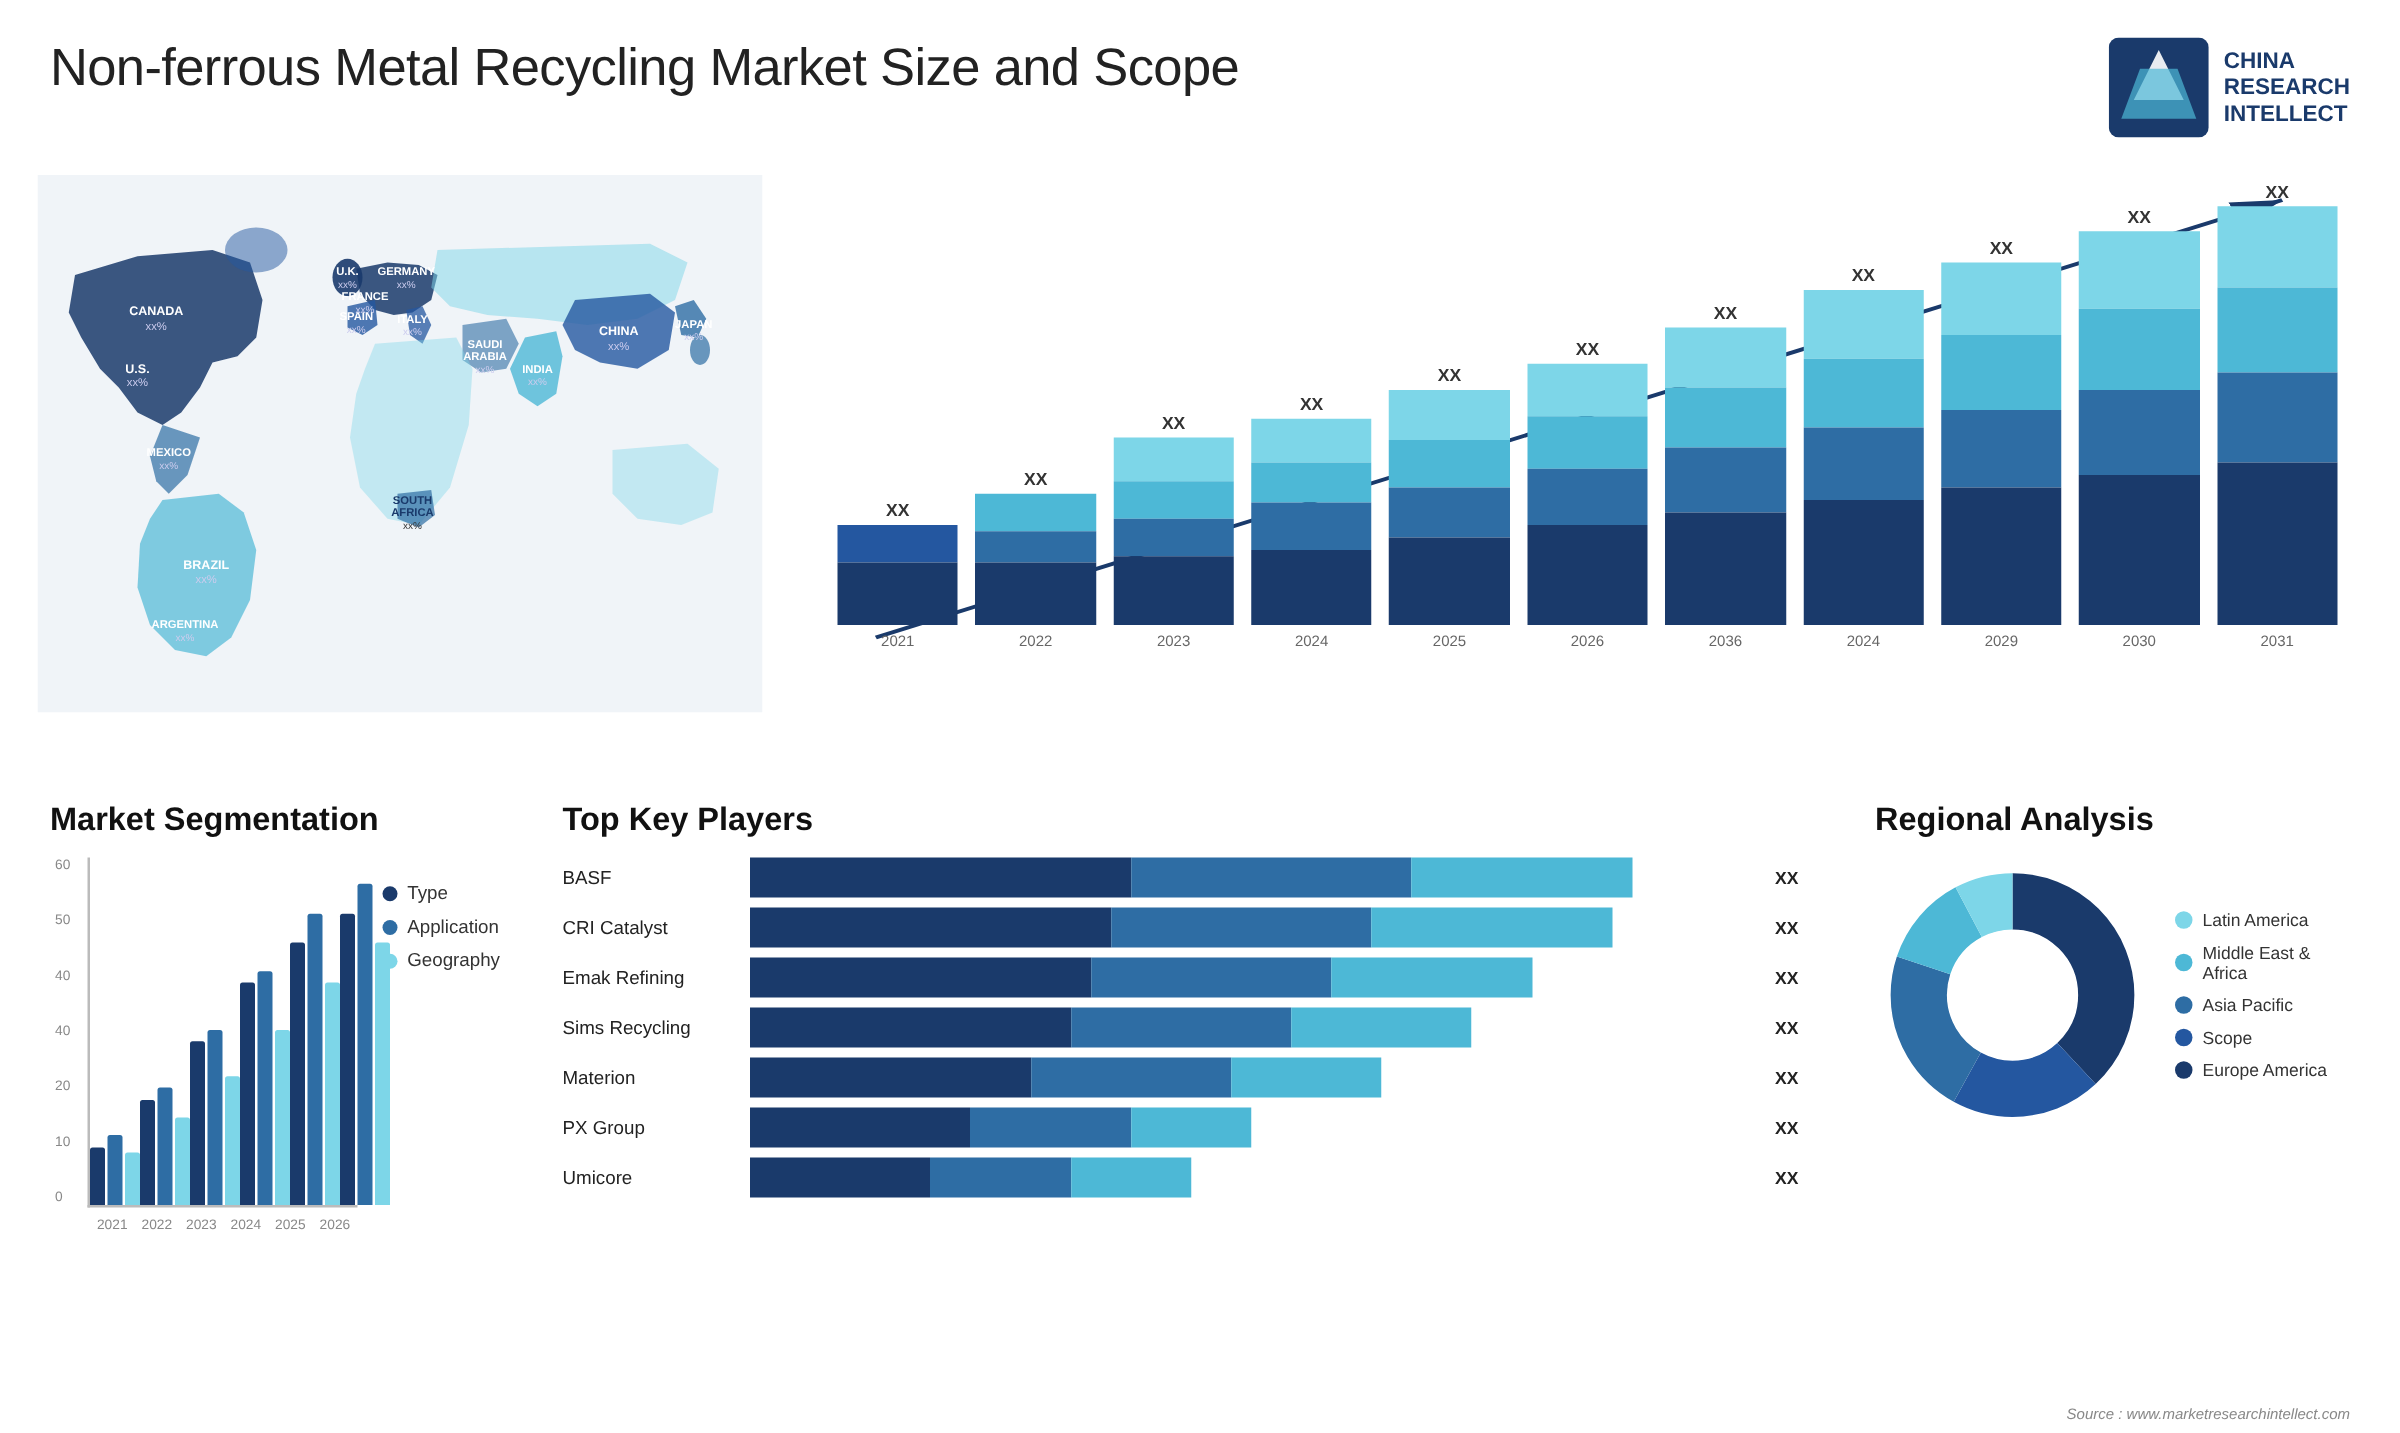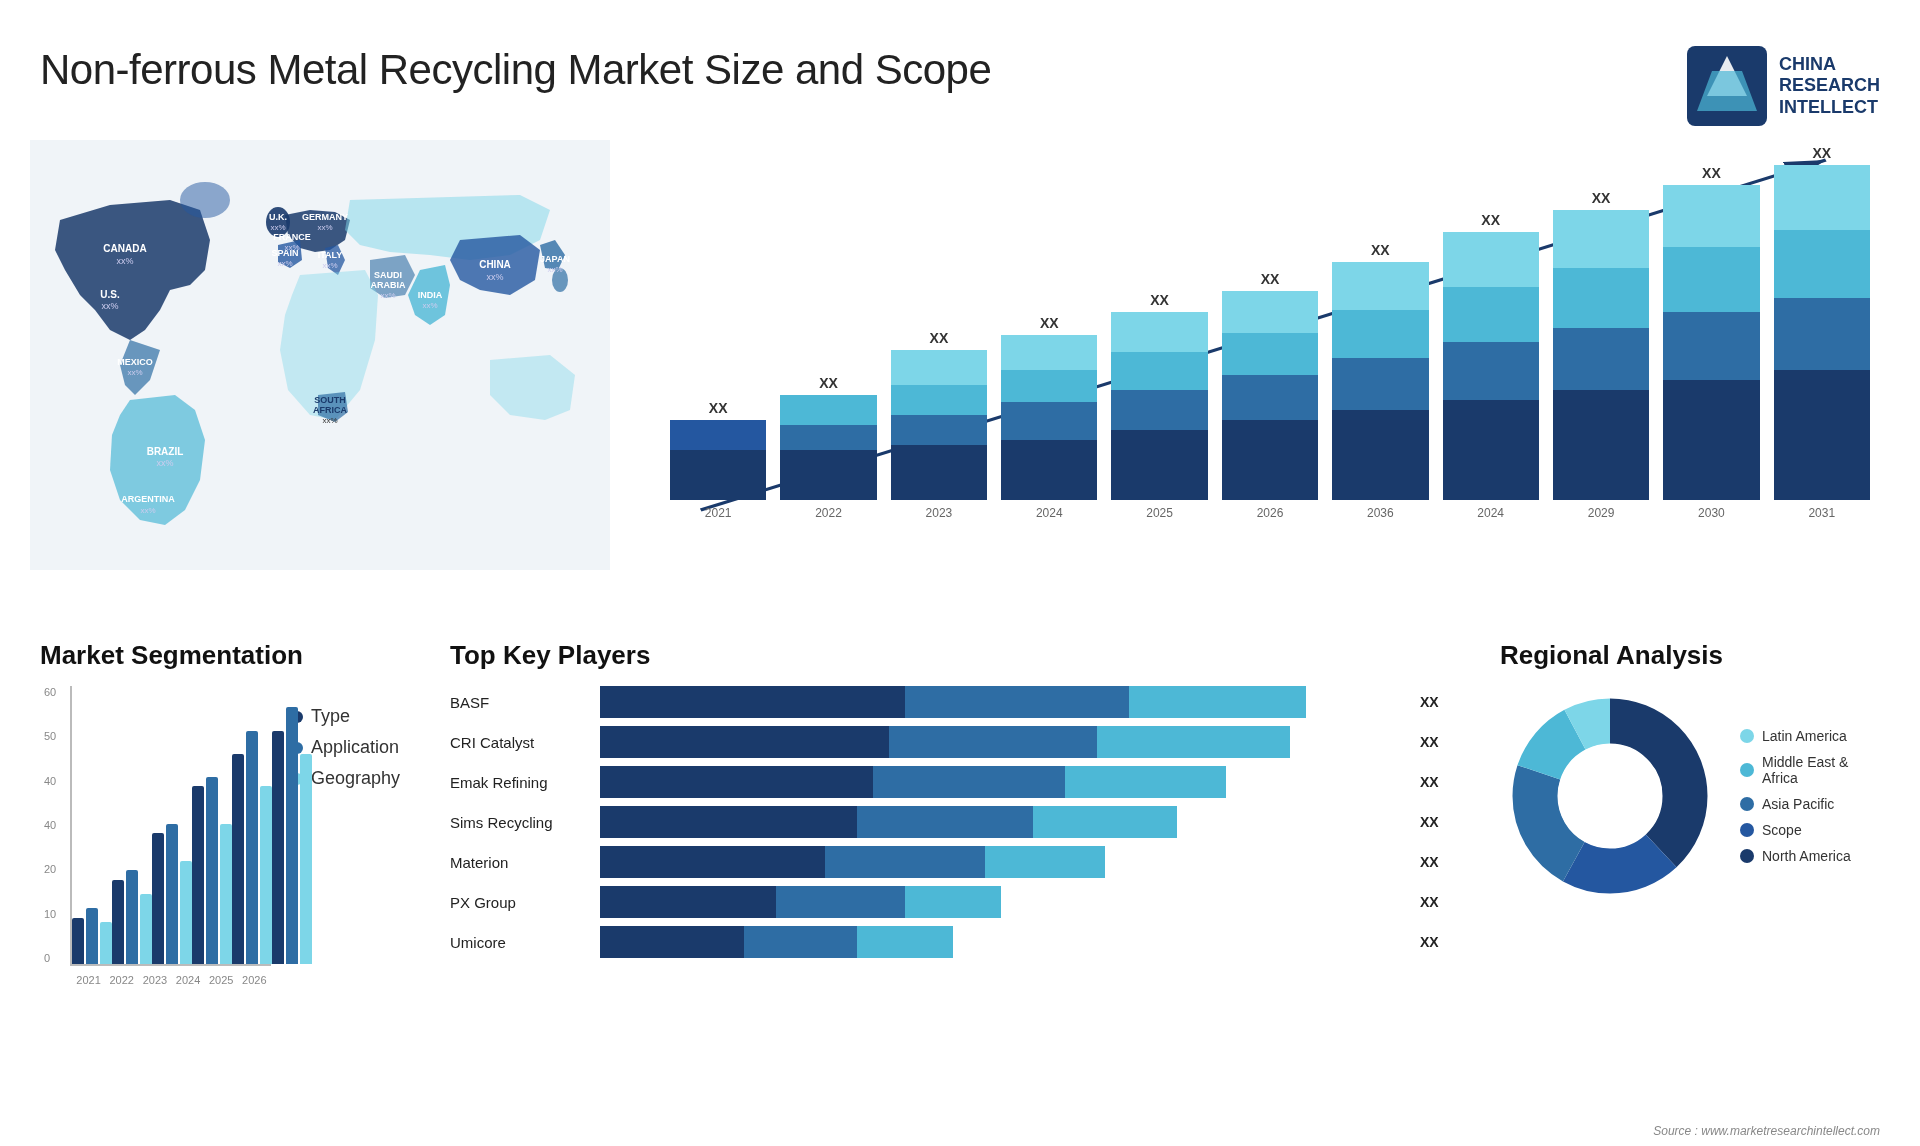--- a/index.html
+++ b/index.html
@@ -8,21 +8,21 @@
       height: 1146px;
       background: #ffffff;
       font-family: 'Arial', sans-serif;
       overflow: hidden;
       position: relative;
     }
 
     
     .header {
       position: absolute;
-      top: 16px; left: 0; right: 0;
+      top: 0; left: 0; right: 0;
       display: flex;
       align-items: flex-start;
       justify-content: space-between;
       padding: 30px 40px 0 40px;
     }
     .page-title {
       font-size: 42px;
       font-weight: 400;
       color: #222;
       letter-spacing: -0.5px;
@@ -108,21 +108,21 @@
     .seg-legend {
       display: flex;
       flex-direction: column;
       gap: 10px;
       padding-top: 20px;
     }
     .legend-item {
       display: flex;
       align-items: center;
       gap: 8px;
-      font-size: 18px;
+      font-size: 15px;
       color: #333;
     }
     .legend-dot {
       width: 12px;
       height: 12px;
       border-radius: 50%;
       flex-shrink: 0;
     }
 
     
@@ -635,21 +635,21 @@
         <div class="reg-item">
           <div class="reg-dot" style="background:#2e6da4;"></div>
           <span>Asia Pacific</span>
         </div>
         <div class="reg-item">
           <div class="reg-dot" style="background:#2457a0;"></div>
           <span>Scope</span>
         </div>
         <div class="reg-item">
           <div class="reg-dot" style="background:#1a3a6b;"></div>
-          <span>North America</span>
+          <span>Europe America</span>
         </div>
       </div>
     </div>
   </div>
 
 </div>
 
 <div class="source-text">Source : www.marketresearchintellect.com</div>
 
 </body></html>

